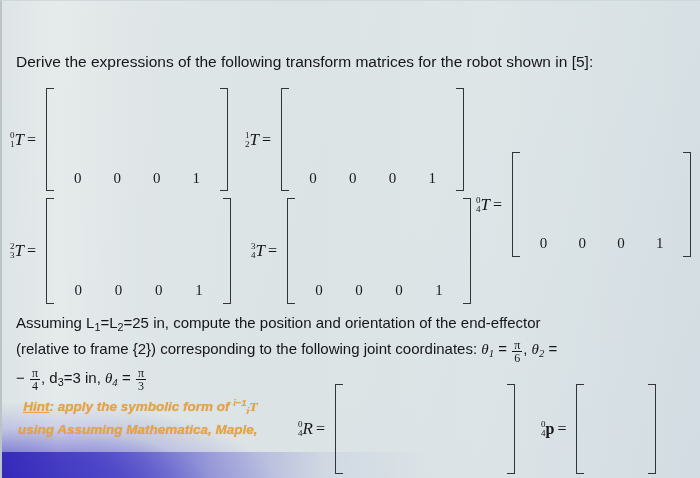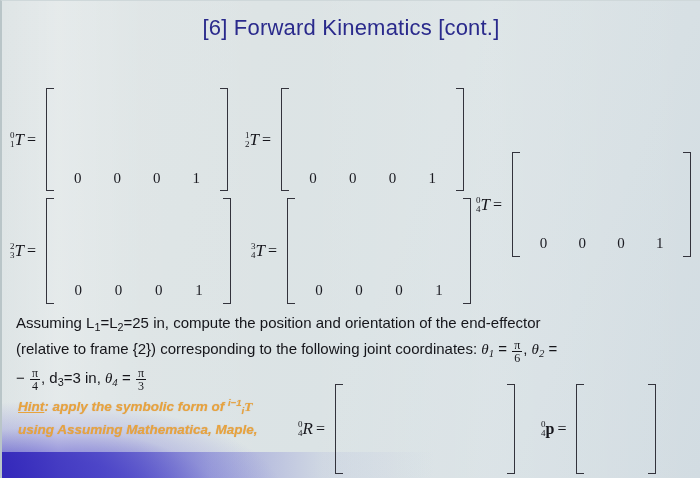--- a/index.html
+++ b/index.html
@@ -111,21 +111,21 @@
     top: 392px;
     left: 16px;
     font-size: 13.5px;
     font-style: italic;
     font-weight: 600;
     color: #e8a33d;
     line-height: 19px;
     text-shadow: 0 0 1px rgba(160,90,20,0.35);
     white-space: nowrap;
   }
-  .hint .ln { display: block; }
+  .hint .ln { display: block; text-align: right; }
   .hint .u { text-decoration: underline; }
 
   
   .mblock {
     position: absolute;
     display: flex;
     align-items: center;
     z-index: 3;
   }
   .mlabel {
@@ -190,22 +190,22 @@
   
   .m-4x4 .grid { grid-template-columns: repeat(4, 1fr); }
   .m-3x3 .grid { grid-template-columns: repeat(3, 1fr); }
   .m-3x1 .grid { grid-template-columns: repeat(1, 1fr); }
 </style>
 </head>
 <body>
 
 <div id="slide">
 
-  <div class="title layer">[6] Forward Kinematics [cont.]</div>
-
+
+  <div class="prompt-1 layer">Derive the expressions of the following transform matrices for the robot shown in [5]:</div>
 
   <div class="mblock m-4x4" style="left:8px; top:87px; width:225px; height:103px;">
     <span class="mlabel">
       <span class="prescript">
         <span class="ps-top">0</span>
         <span class="ps-bot">1</span>
       </span>
       <span class="tvar">T</span>
       <span class="eq">=</span>
     </span>

